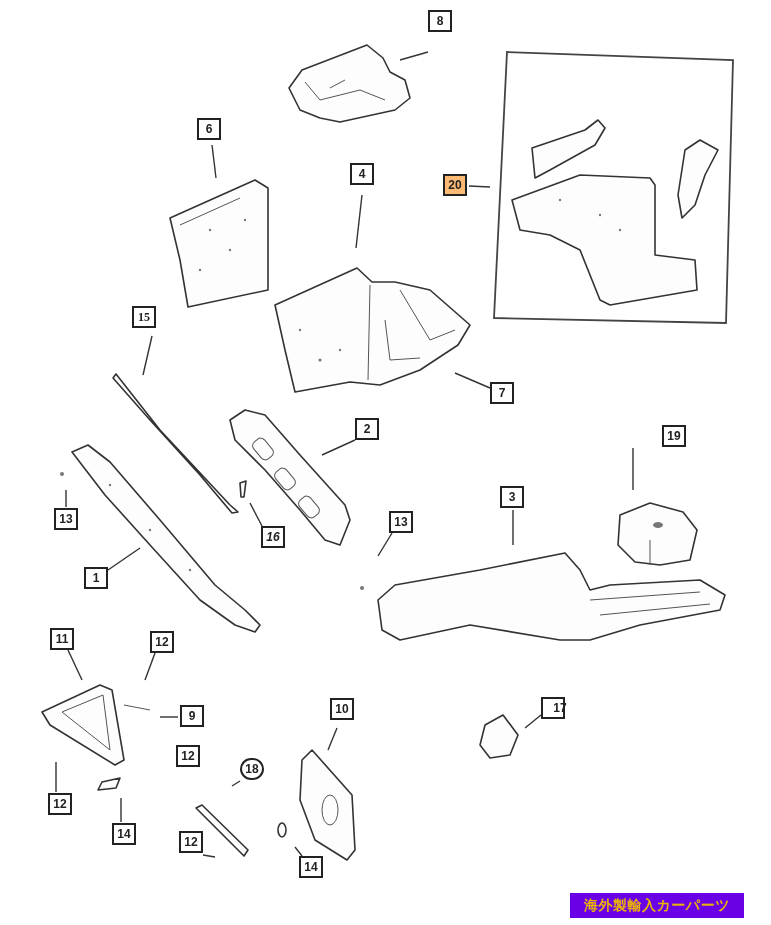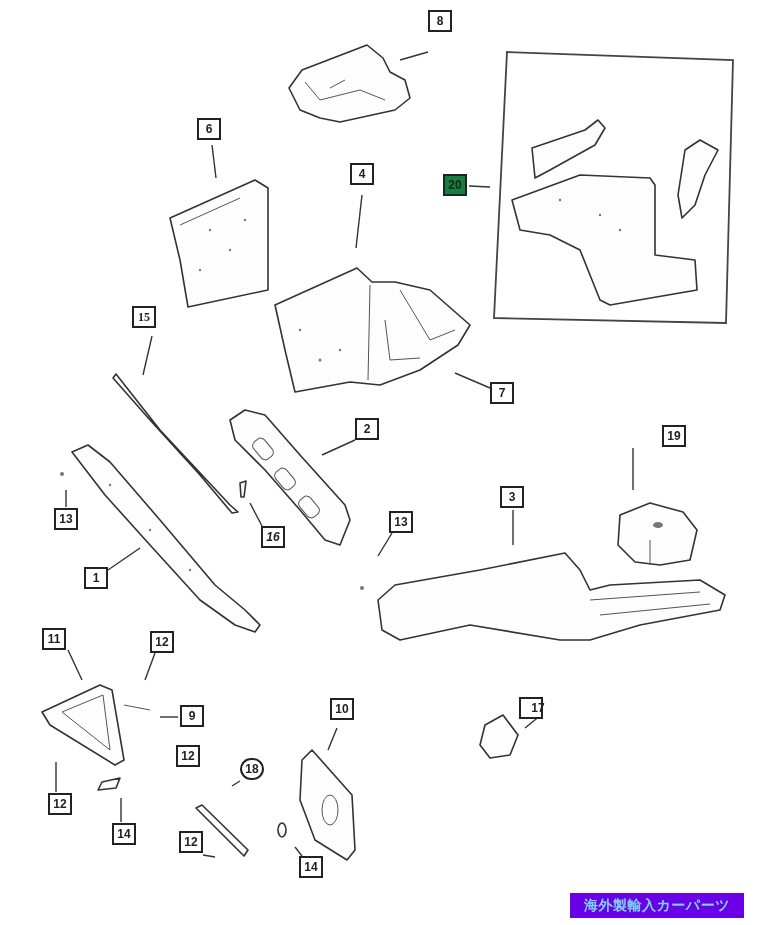--- a/index.html
+++ b/index.html
@@ -3,23 +3,23 @@
 <meta charset="utf-8">
 <style>
   html, body { margin:0; padding:0; background:#ffffff; }
   body { width:771px; height:925px; position:relative; overflow:hidden;
          font-family:"Liberation Sans", sans-serif; }
   #diagram { position:absolute; left:0; top:0; width:771px; height:925px; }
   .callout { position:absolute; width:24px; height:22px; border:2px solid #222;
              background:#fff; box-sizing:border-box; font-size:12px; font-weight:bold;
              color:#222; display:flex; align-items:center; justify-content:center;
              line-height:1; }
-  .callout.shaded { background:#15803d;text-align:right; }
+  .callout.shaded { background:#fdba74;text-align:right; }
   .banner { position:absolute; left:570px; top:893px; width:174px; height:25px;
-            background:#6a00e6; color:#7dd3fc; font-size:14px; font-weight:bold;
+            background:#6a00e6; color:#eab308; font-size:14px; font-weight:bold;
             display:flex; align-items:center; justify-content:center; letter-spacing:0.5px; }
   .part-stroke { fill:#fdfdfd; stroke:#333; stroke-width:1.6; stroke-linejoin:round; }
   .detail { fill:none; stroke:#555; stroke-width:1; }
   .leader { stroke:#333; stroke-width:1.4; }
   .inset { fill:none; stroke:#444; stroke-width:1.8; }
   .speck { fill:#777; }
 </style>
 </head>
 <body>
 
@@ -147,25 +147,25 @@
 <div class="callout shaded" style="left:443px;top:174px;">20</div>
 <div class="callout" style="left:132px;top:306px;font-family:Liberation Serif, serif;">15</div>
 <div class="callout" style="left:490px;top:382px;">7</div>
 <div class="callout" style="left:355px;top:418px;">2</div>
 <div class="callout" style="left:621px;top:425px;margin-left:41px;">19</div>
 <div class="callout" style="left:54px;top:508px;">13</div>
 <div class="callout" style="left:500px;top:486px;">3</div>
 <div class="callout" style="left:389px;top:511px;">13</div>
 <div class="callout" style="left:261px;top:526px;font-style:italic;">16</div>
 <div class="callout" style="left:84px;top:567px;">1</div>
-<div class="callout" style="left:42px;top:628px;">11</div>
+<div class="callout" style="left:50px;top:628px;">11</div>
 <div class="callout" style="left:150px;top:631px;">12</div>
 <div class="callout" style="left:180px;top:705px;">9</div>
 <div class="callout" style="left:330px;top:698px;">10</div>
-<div class="callout" style="left:519px;top:697px;padding-left:14px;">17</div>
+<div class="callout" style="left:541px;top:697px;padding-left:14px;">17</div>
 <div class="callout" style="left:176px;top:745px;">12</div>
 <div class="callout" style="left:240px;top:758px;border-radius:11px;">18</div>
 <div class="callout" style="left:48px;top:793px;">12</div>
 <div class="callout" style="left:112px;top:823px;">14</div>
 <div class="callout" style="left:179px;top:831px;">12</div>
 <div class="callout" style="left:299px;top:856px;">14</div>
 
 <div class="banner">海外製輸入カーパーツ</div>
 
 </body></html>

